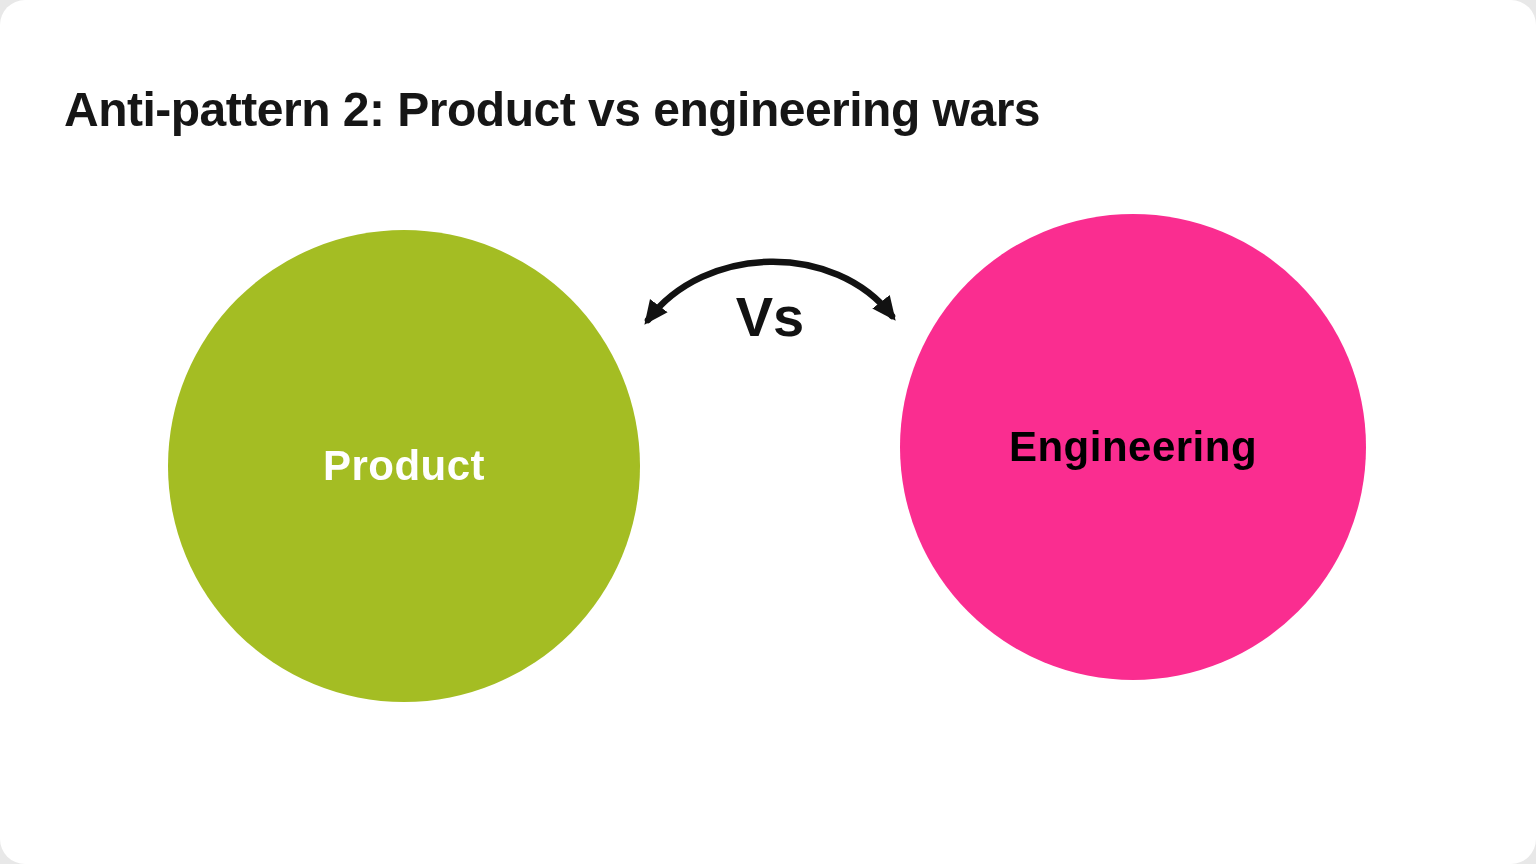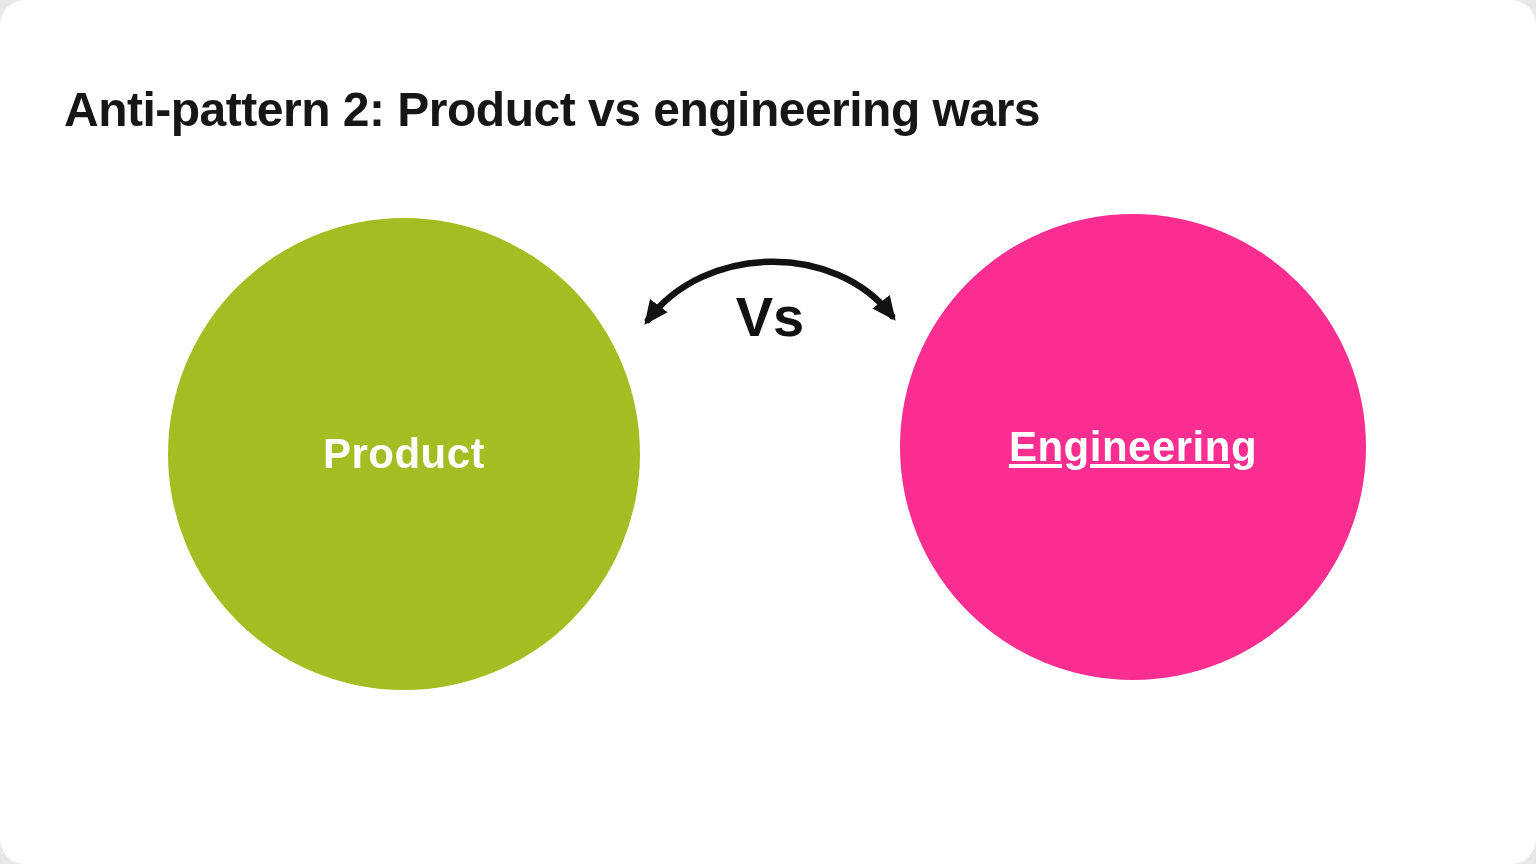--- a/index.html
+++ b/index.html
@@ -29,21 +29,21 @@
     align-items: center;
     justify-content: center;
   }
   .circle .circle-label {
     font-size: 42px;
     font-weight: 800;
     letter-spacing: 0.5px;
   }
   .circle-product {
     left: 168px;
-    top: 218px;
+    top: 230px;
     width: 472px;
     height: 472px;
   }
   .circle-engineering {
     left: 900px;
     top: 214px;
     width: 466px;
     height: 466px;
   }
   .vs-arrow {
@@ -76,21 +76,21 @@
 
 <div class="slide" style="background-color: rgb(255, 255, 255);">
 
   <h1 class="title" style="color: rgb(22, 22, 22);">Anti-pattern 2: Product vs engineering wars</h1>
 
   <div class="circle circle-product" style="background-color: rgb(164, 189, 35);">
     <span class="circle-label" style="color: rgb(255, 255, 255);">Product</span>
   </div>
 
   <div class="circle circle-engineering" style="background-color: rgb(250, 45, 144);">
-    <span class="circle-label" style="color: #ffffff; text-decoration: underline;">Engineering</span>
+    <span class="circle-label" style="color: #000000;">Engineering</span>
   </div>
 
   <svg class="vs-arrow" viewBox="0 0 280 110" fill="none" xmlns="http://www.w3.org/2000/svg">
     <defs>
       <marker id="arrowhead" markerUnits="userSpaceOnUse" markerWidth="26" markerHeight="26" refX="18" refY="13" orient="auto-start-reverse">
         <polygon points="0,2 24,13 0,24" fill="#121212"></polygon>
       </marker>
     </defs>
     <path d="M 18 90 C 75 14, 205 12, 262 86" stroke-width="6.5" stroke-linecap="round" marker-start="url(#arrowhead)" marker-end="url(#arrowhead)" stroke="#121212"></path>
   </svg>

